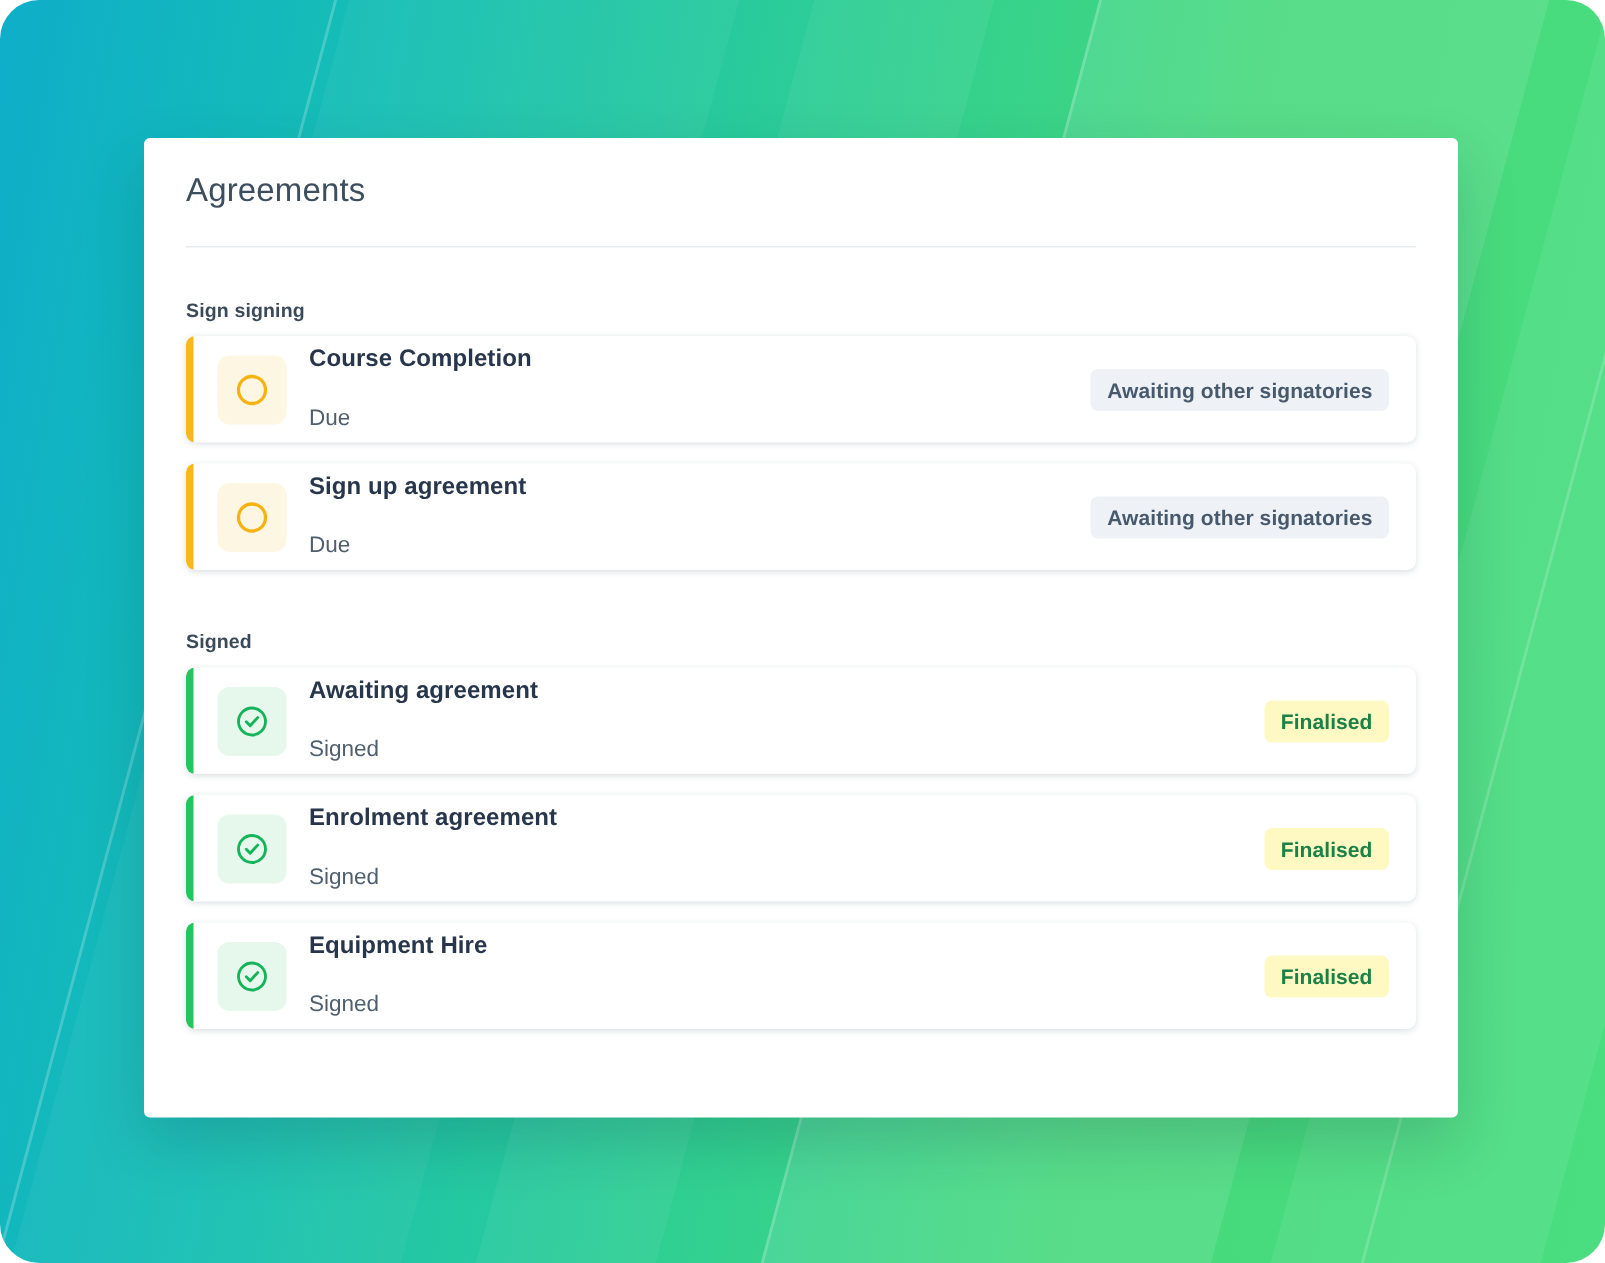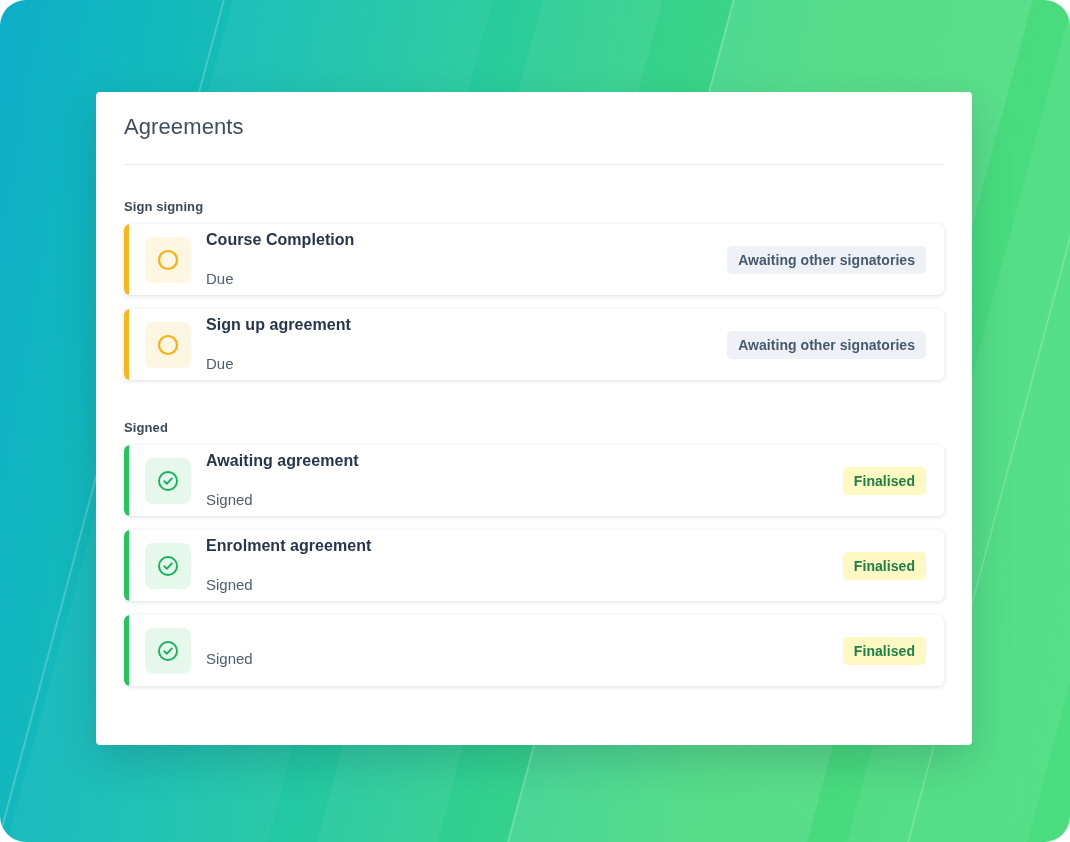--- a/index.html
+++ b/index.html
@@ -247,19 +247,20 @@
         </div>
         <div class="agreement-row row-signed">
           <div class="accent-bar"></div>
           <div class="icon-box">
             <svg width="24" height="24" viewBox="0 0 24 24" fill="none">
               <circle cx="12" cy="12" r="9" stroke="#15b35a" stroke-width="1.9"></circle>
               <path d="M8.2 12.2l2.6 2.6 5-5.4" stroke="#15b35a" stroke-width="1.9" stroke-linecap="round" stroke-linejoin="round"></path>
             </svg>
           </div>
           <div class="row-text">
+            <div class="row-title">Equipment Hire</div>
             <div class="row-subtitle">Signed</div>
           </div>
           <div class="status-badge badge-finalised">Finalised</div>
         </div>
       </div>
   </div>
 </div>
 
 </body></html>

